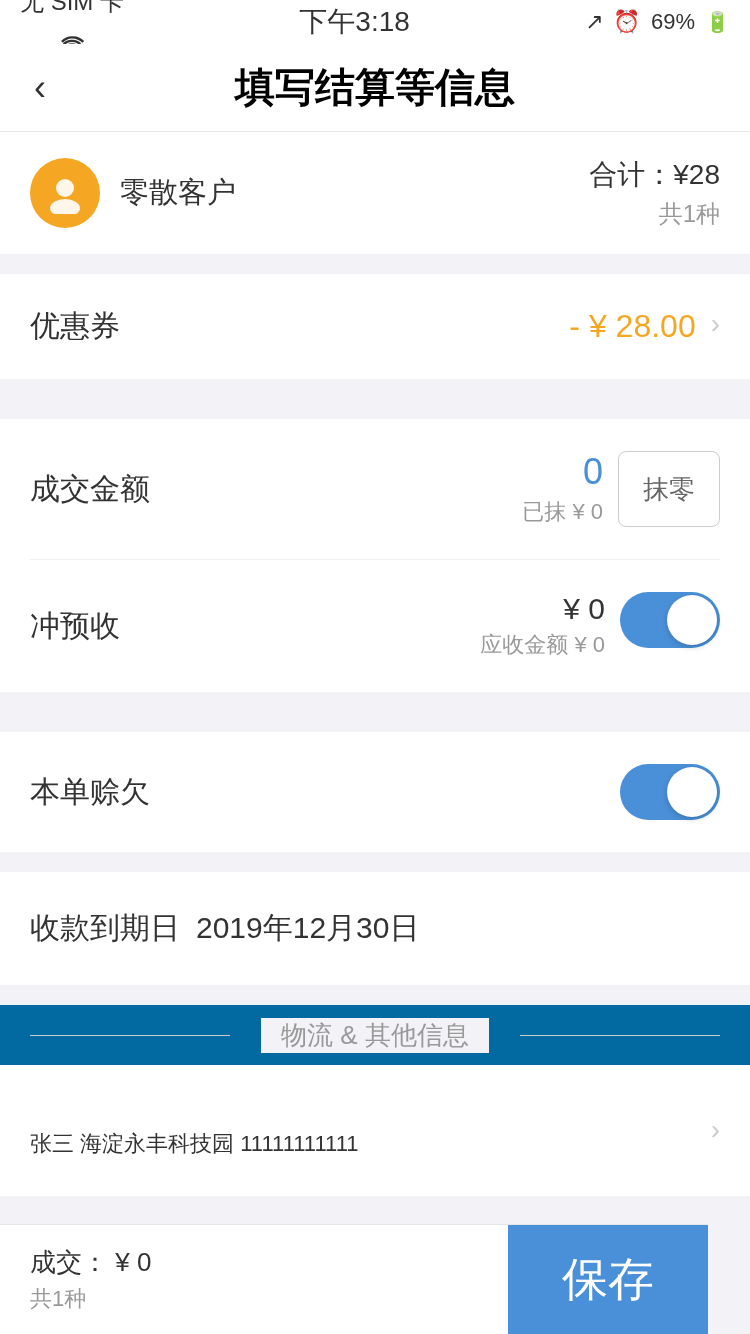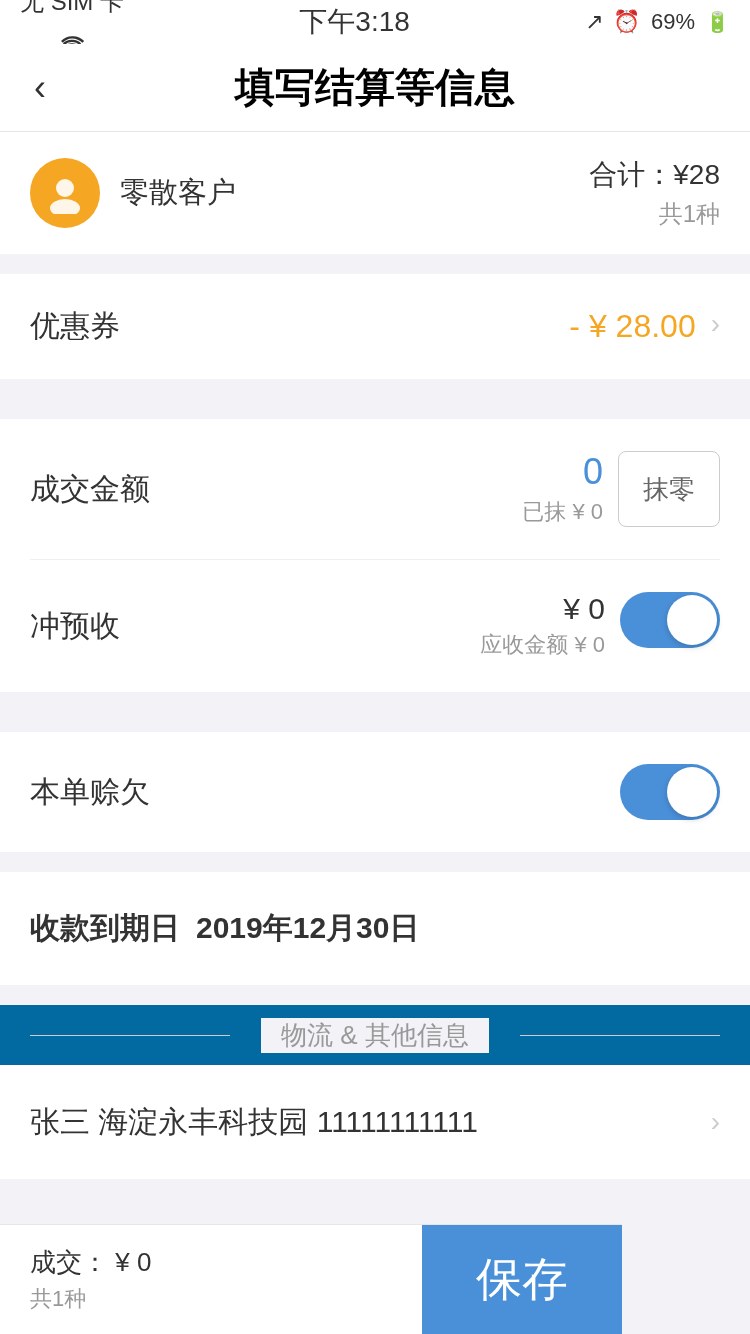--- a/index.html
+++ b/index.html
@@ -204,21 +204,20 @@
     }
 
     
     .due-date-row {
       background: #fff;
       padding: 36px 30px;
       display: flex;
       align-items: flex-end;
       gap: 16px;
       margin-bottom: 20px;
-      font-weight: bold;
     }
     .due-date-label {
       font-size: 30px;
       color: #333;
     }
     .due-date-value {
       font-size: 30px;
       color: #333;
     }
 
@@ -265,31 +264,32 @@
       display: flex;
       align-items: flex-start;
       gap: 20px;
     }
     .address-label {
       font-size: 30px;
       color: #333;
       flex-shrink: 0;
     }
     .address-value {
-      font-size: 30px;
+      font-size: 22px;
       color: #333;
       line-height: 1.4;
+      margin-top: 28px;
     }
 
     
     .bottom-bar {
       position: fixed;
       bottom: 0;
       left: 0;
-      width: 622px;
+      width: 708px;
       height: 110px;
       background: #fff;
       display: flex;
       align-items: center;
       border-top: 1px solid #e5e5ea;
     }
     .bottom-info {
       flex: 1;
       padding: 0 30px;
     }

